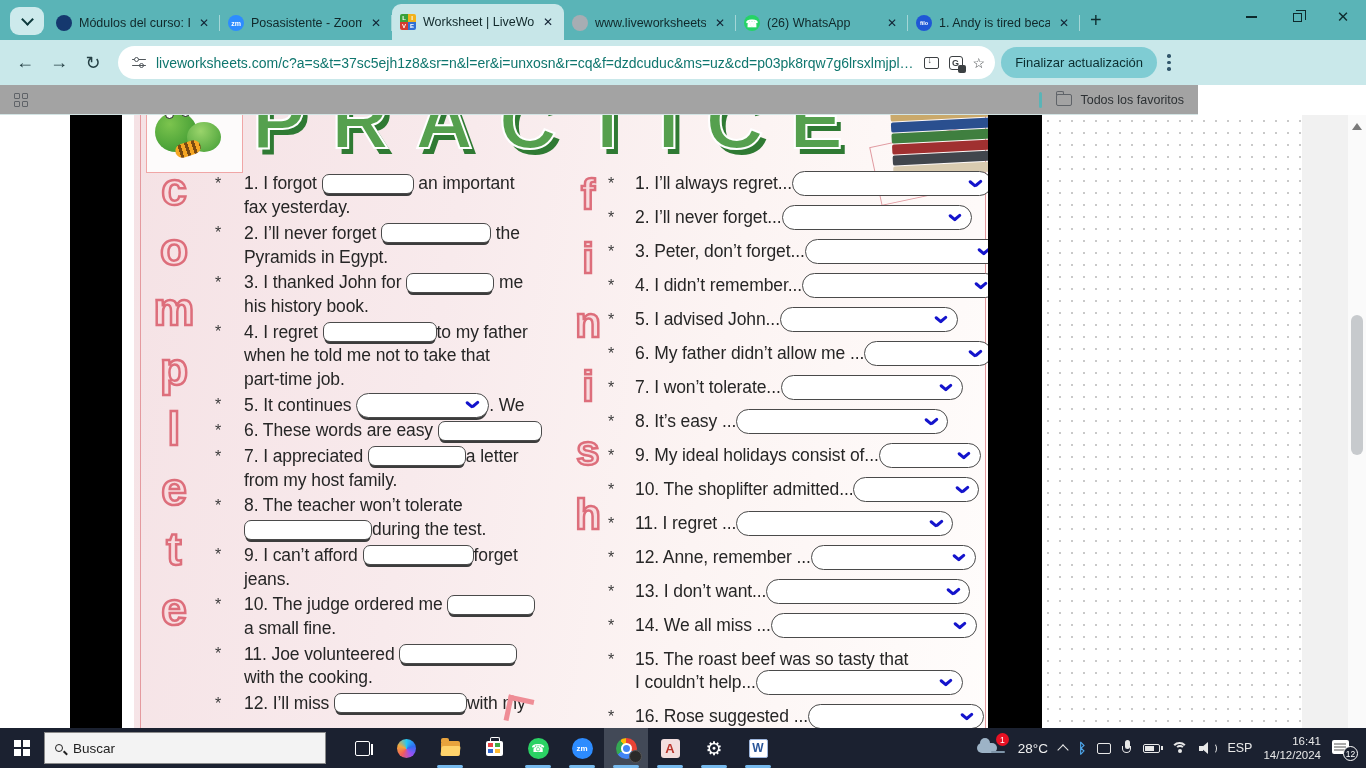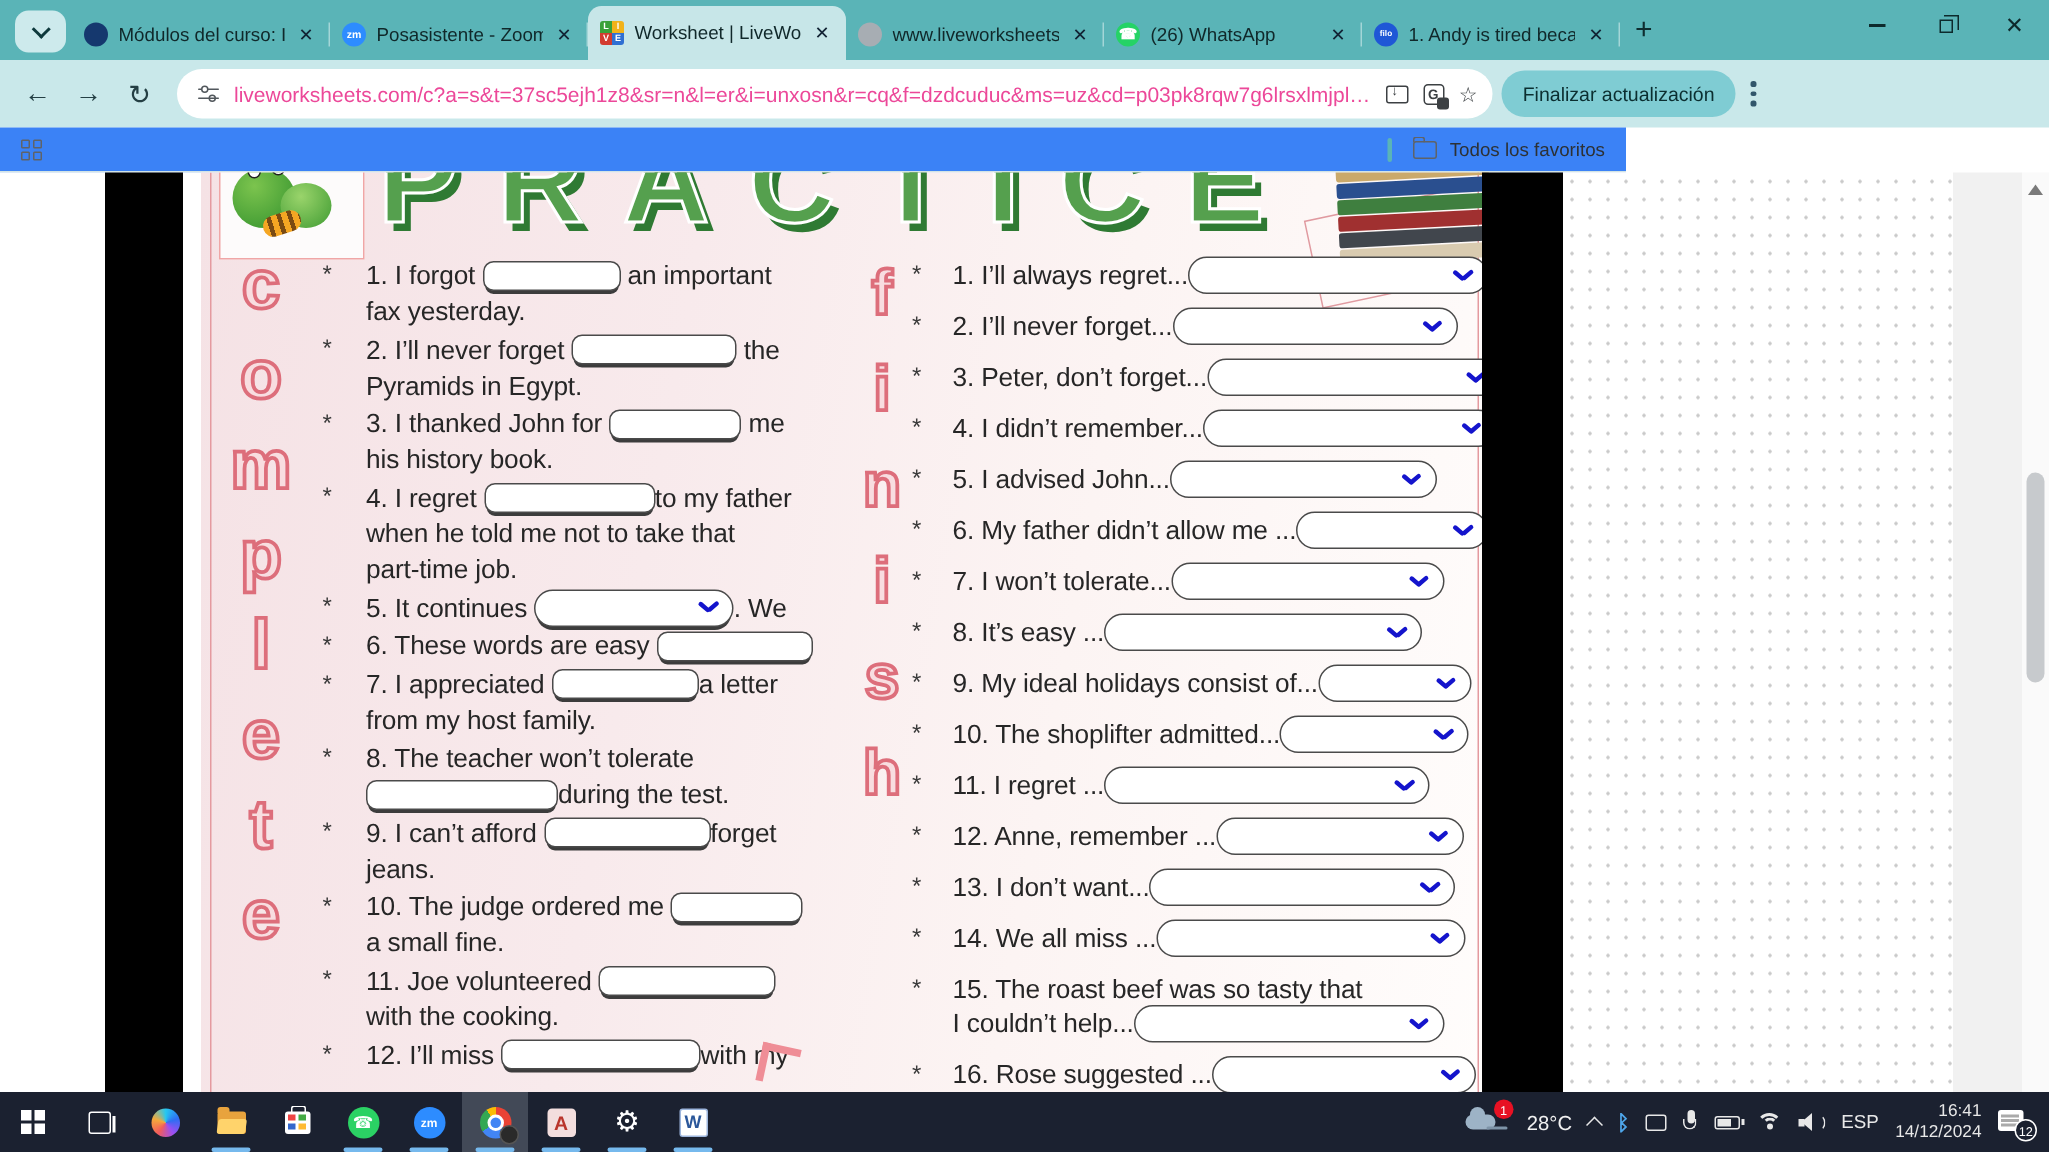--- a/index.html
+++ b/index.html
@@ -39,35 +39,35 @@
 
   
   .toolbar{position:absolute;left:0;top:40px;width:1366px;height:45px;background:var(--toolbar);display:flex;align-items:center;padding:0 10px}
   .navbtn{width:30px;height:30px;display:flex;align-items:center;justify-content:center;color:#243f44;font-size:18px;margin-right:4px}
   .omnibox{height:33px;flex:0 0 815px;background:#fff;border-radius:17px;display:flex;align-items:center;padding:0 10px;margin:0 6px}
   .tune{width:16px;height:14px;position:relative;margin:0 8px 0 4px}
   .tune::before,.tune::after{content:'';position:absolute;left:0;width:14px;height:1.8px;background:#51575c;border-radius:2px}
   .tune::before{top:3px}.tune::after{top:9px}
   .tune i{position:absolute;width:5px;height:5px;border-radius:50%;background:#fff;border:1.8px solid #51575c}
   .tune i.a{left:2px;top:1px}.tune i.b{left:7px;top:7px}
-  .url{font-size:14px;color:#ec4899;white-space:nowrap;overflow:hidden;flex:1}
+  .url{font-size:14px;color:#0f766e;white-space:nowrap;overflow:hidden;flex:1}
   .obicon{margin-left:10px;color:#3c4043;font-size:14px;display:flex;align-items:center;justify-content:center}
   .cast-ic{width:15px;height:12px;border:1.7px solid #3c4043;border-radius:2px;position:relative}
   .cast-ic::after{content:'↓';position:absolute;left:3px;top:-3px;font-size:9px}
   .trans-ic{width:14px;height:14px;border:1.6px solid #3c4043;border-radius:3px;font-size:9px;font-weight:bold;display:flex;align-items:center;justify-content:center;position:relative}
   .trans-ic::after{content:'';position:absolute;right:-4px;bottom:-4px;width:8px;height:8px;background:#3c4043;border-radius:2px}
   .verify{height:31px;background:#ddeff1;border-radius:16px;display:flex;align-items:center;padding:0 12px 0 4px;margin:0 6px}
   .avatar{width:23px;height:23px;border-radius:50%;background:radial-gradient(circle at 35% 35%,#7d6a5a,#2b2320);border:1.6px dashed #8b9aa0;margin-right:8px}
   .verify span{color:#1a57c9;font-size:13px;white-space:nowrap}
   .updatebtn{height:31px;background:#7fccd3;border-radius:16px;color:#0b2e30;font-size:13px;display:flex;align-items:center;padding:0 14px;white-space:nowrap}
   .kebab{width:4px;display:flex;flex-direction:column;gap:3px;margin:0 8px 0 10px}
   .kebab i{width:3.5px;height:3.5px;border-radius:50%;background:#31566b}
 
   
-  .bookmarks{position:absolute;left:0;top:85px;width:1084px;height:30px;background:#3b82f6;display:flex;align-items:center;border-bottom:1px solid #d3e4e4}
+  .bookmarks{position:absolute;left:0;top:85px;width:1198px;height:30px;background:#a3a3a3;display:flex;align-items:center;border-bottom:1px solid #d3e4e4}
   .appsgrid{width:14px;height:14px;display:grid;grid-template-columns:6px 6px;grid-template-rows:6px 6px;gap:2px;margin-left:14px}
   .appsgrid i{border:1.5px solid #5f6368;border-radius:1px}
   .bm-right{margin-left:auto;display:flex;align-items:center;margin-right:14px}
   .bm-sep{width:3px;height:16px;background:var(--accent-teal);border-radius:2px;margin-right:14px}
   .folder{width:16px;height:12px;border:1.6px solid #5f6368;border-radius:2px;position:relative;margin-right:8px}
   .folder::before{content:'';position:absolute;top:-4px;left:-1px;width:6px;height:3px;border:1.6px solid #5f6368;border-bottom:none;border-radius:2px 2px 0 0}
   .bm-label{font-size:12.5px;color:#2d3134}
 
   
   .content{position:absolute;left:0;top:115px;width:1366px;height:613px;background:#fff}
@@ -527,20 +527,24 @@
 
 <div class="taskbar">
   <div class="startbtn">
       <div class="winlogo">
         <i></i>
         <i></i>
         <i></i>
         <i></i>
       </div>
     </div>
+  <div class="searchbox">
+    <div class="mag"></div>
+    <span>Buscar</span>
+  </div>
   <div class="tbapp">
       <div class="taskview"></div>
     </div>
   <div class="tbapp">
       <div class="copilot"></div>
     </div>
   <div class="tbapp running">
       <div class="explorer">
         <div class="back"></div>
         <div class="front"></div>

